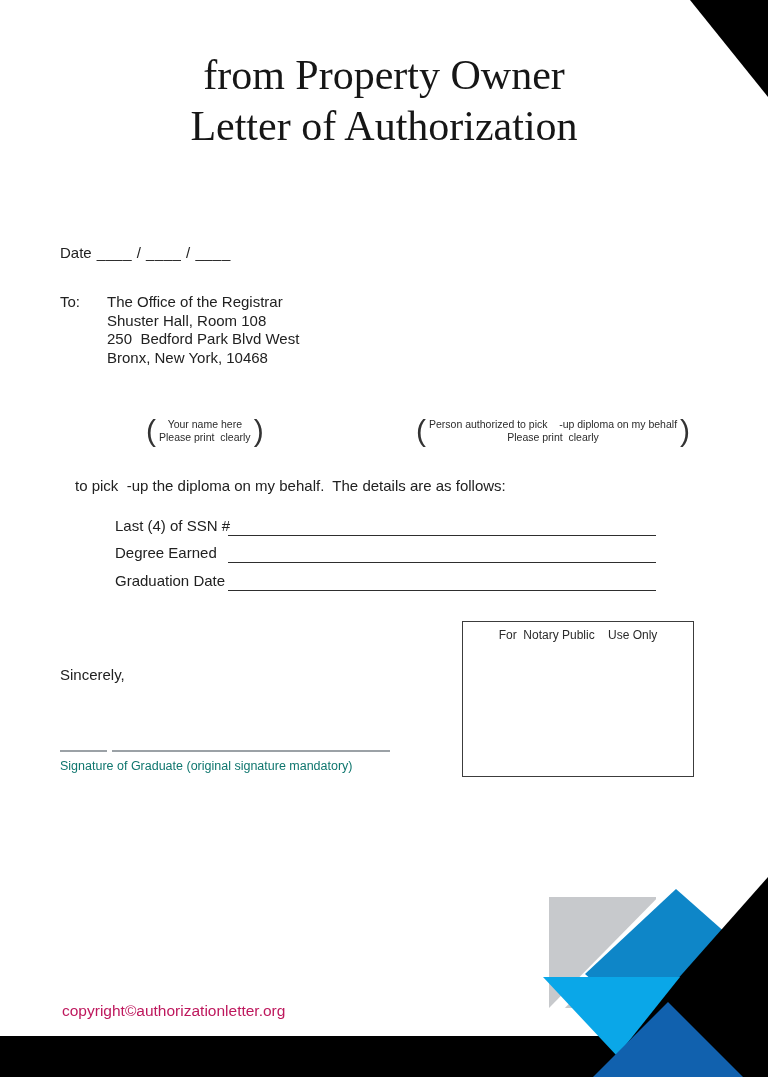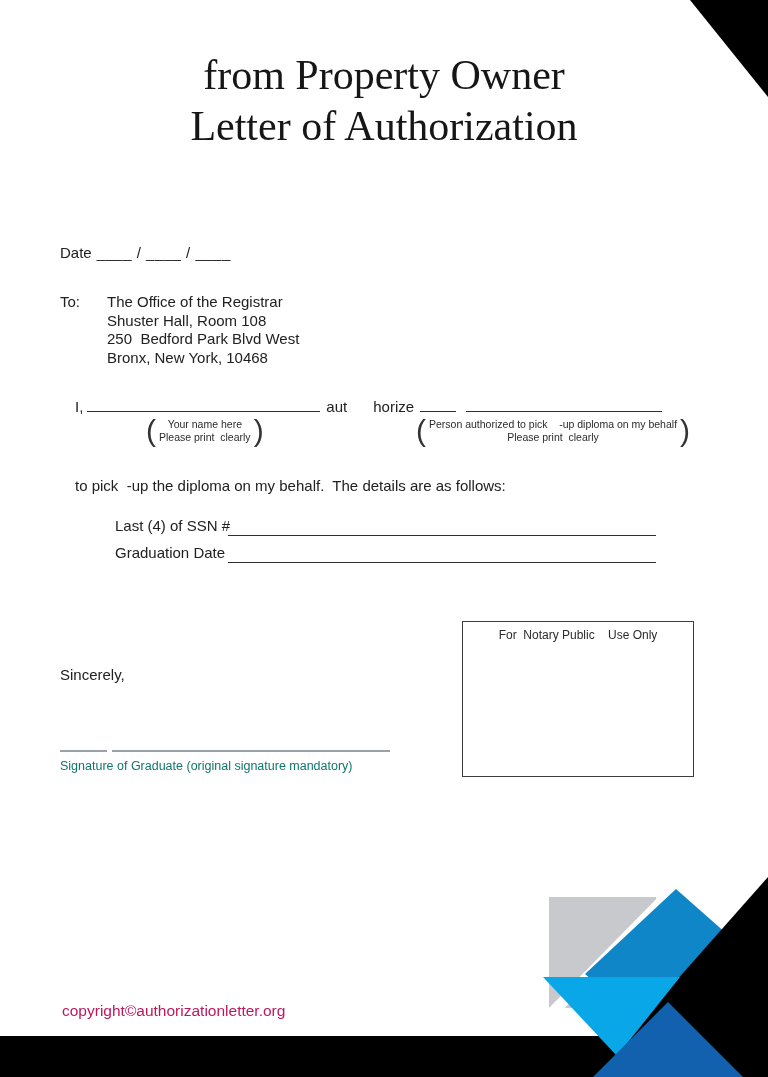--- a/index.html
+++ b/index.html
@@ -73,23 +73,20 @@
   <div class="to-row">
     <span data-bind="recipient.label">To:</span>
     <div class="addr">
       <div data-bind="recipient.lines.0">The Office of the Registrar</div>
       <div data-bind="recipient.lines.1">Shuster Hall, Room 108</div>
       <div data-bind="recipient.lines.2">250  Bedford Park Blvd West</div>
       <div data-bind="recipient.lines.3">Bronx, New York, 10468</div>
     </div>
   </div>
 
-  <div class="auth-row">
-    <span data-bind="auth.prefix">I,</span><span class="blank name"></span><span class="w1" data-bind="auth.word1">aut</span><span class="w2" data-bind="auth.word2">horize</span><span class="blank short"></span><span class="blank agent"></span>
-  </div>
 
   <div class="hint hint-left">
     <span class="paren" data-bind="auth.paren_open">(</span>
     <div class="lines">
       <div data-bind="auth.name_hint.line1">Your name here</div>
       <div data-bind="auth.name_hint.line2">Please print  clearly</div>
     </div>
     <span class="paren" data-bind="auth.paren_close">)</span>
   </div>
 
@@ -103,20 +100,24 @@
   </div>
 
   <div class="pickup" data-bind="body_text.pickup_sentence">to pick  -up the diploma on my behalf.  The details are as follows:</div>
 
   <div class="fields">
     <div class="frow">
       <span class="flabel" data-bind="fields.0.label">Last (4) of SSN #</span>
       <span class="fline"></span>
     </div>
     <div class="frow">
+      <span class="flabel" data-bind="fields.1.label">Degree Earned</span>
+      <span class="fline"></span>
+    </div>
+    <div class="frow">
       <span class="flabel" data-bind="fields.2.label">Graduation Date</span>
       <span class="fline"></span>
     </div>
   </div>
 
   <div class="notary">
     <div class="ntitle" data-bind="notary.title">For  Notary Public    Use Only</div>
   </div>
 
   <div class="sincerely" data-bind="closing.sincerely">Sincerely,</div>

